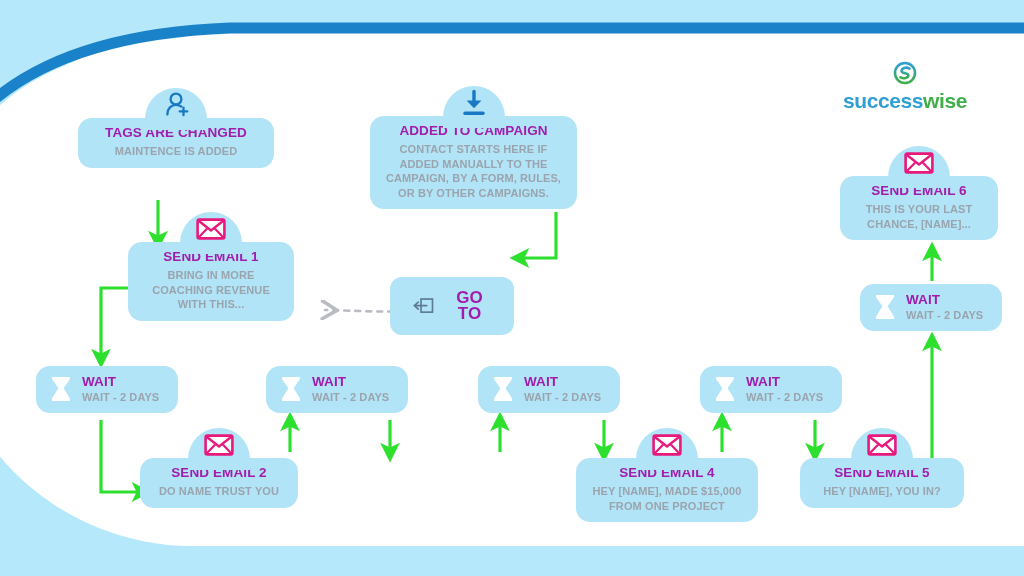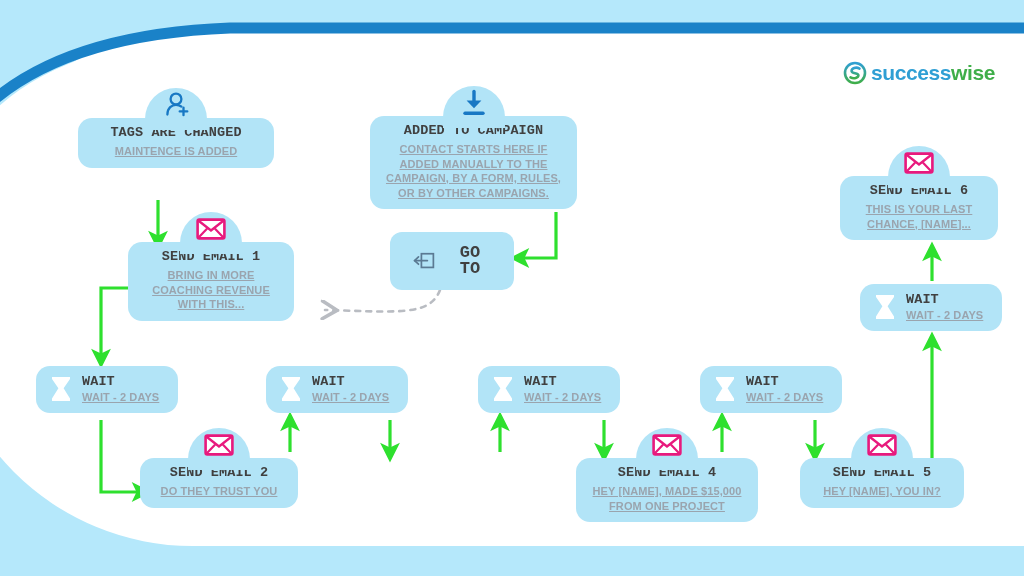--- a/index.html
+++ b/index.html
@@ -31,21 +31,21 @@
     width: 1160px; height: 120px;
     overflow: hidden;
     pointer-events: none;
   }
   #blue-swoosh svg { display:block; }
 
   
   #logo {
     position: absolute;
     left: 843px; top: 61px;
-    display: flex; align-items: center; gap: 4px;
+    display: flex; align-items: center; gap: 4px; flex-direction: column;
   }
   #logo .logo-text {
     font-size: 21px; font-weight: bold; letter-spacing: -0.4px;
   }
   .logo-succ { color: #2f9fd4; }
   .logo-wise { color: #3fae49; }
 
   
   .node {
     position: absolute;
@@ -65,54 +65,53 @@
     border-top-right-radius: 34px;
   }
   .node .icon-wrap {
     position: absolute;
     left: 50%; transform: translateX(-50%);
     top: -28px;
     width: 34px; height: 30px;
     display: flex; align-items: center; justify-content: center;
   }
   .title {
-    color: #404040;
+    color: #a21caf;
     font-weight: bold;
     font-size: 13.5px;
     letter-spacing: 0.1px;
     line-height: 16px;
-    font-family: Liberation Mono, monospace;
   }
   .subtitle {
     color: #9aa4ae;
     font-weight: bold;
     font-size: 11px;
     line-height: 14.5px;
     letter-spacing: 0.1px;
     margin-top: 3px;
-    text-decoration: underline;
   }
 
   
   .node.wait {
     display: flex;
     align-items: center;
     text-align: left;
     padding: 8px 14px 8px 12px;
     gap: 8px;
   }
   .node.wait .wait-icon { flex: 0 0 auto; width: 26px; height: 30px; }
   .node.wait .wait-txt .title { font-size: 13.5px; }
   .node.wait .wait-txt .subtitle { margin-top: 0; font-size: 11px; }
 
   
   .node.goto {
     display: flex; align-items: center; justify-content: center;
     gap: 12px; padding: 13px 22px;
     border-radius: 12px;
+    margin-top: 45px;
   }
   .node.goto .title { font-size: 17px; }
 
   
   #arrows { position: absolute; inset: 0; pointer-events: none; }
 </style>
 </head>
 <body>
 
 <div id="stage">
@@ -241,21 +240,21 @@
   <div class="node" style="left:140px; top:458px; width:158px;">
     <div class="bubble"></div>
     <div class="icon-wrap">
       <svg width="30" height="24" viewBox="0 0 30 24">
         <rect x="1.6" y="2.6" width="26.8" height="18.8" rx="1.6" fill="#ffffff" stroke="#e8197d" stroke-width="2.6"></rect>
         <path d="M2.6,3.8 L15,13.4 L27.4,3.8" fill="none" stroke="#e8197d" stroke-width="2.4"></path>
         <path d="M2.6,20.6 L11.2,11.6 M27.4,20.6 L18.8,11.6" fill="none" stroke="#e8197d" stroke-width="2.2"></path>
       </svg>
     </div>
     <div class="title">SEND EMAIL 2</div>
-    <div class="subtitle">DO THEY TRUST YOU</div>
+    <div class="subtitle">DO NAME TRUST YOU</div>
   </div>
 
   <div class="node wait" style="left:266px; top:366px; width:142px;">
     <svg class="wait-icon" viewBox="0 0 26 30">
       <path d="M4,3 L22,3 L22,5 L15.6,14.2 L22,24.4 L22,27 L4,27 L4,24.4 L10.4,14.2 L4,5 Z" fill="#ffffff"></path>
     </svg>
     <div class="wait-txt">
       <div class="title">WAIT</div>
       <div class="subtitle">WAIT - 2 DAYS</div>
     </div>

